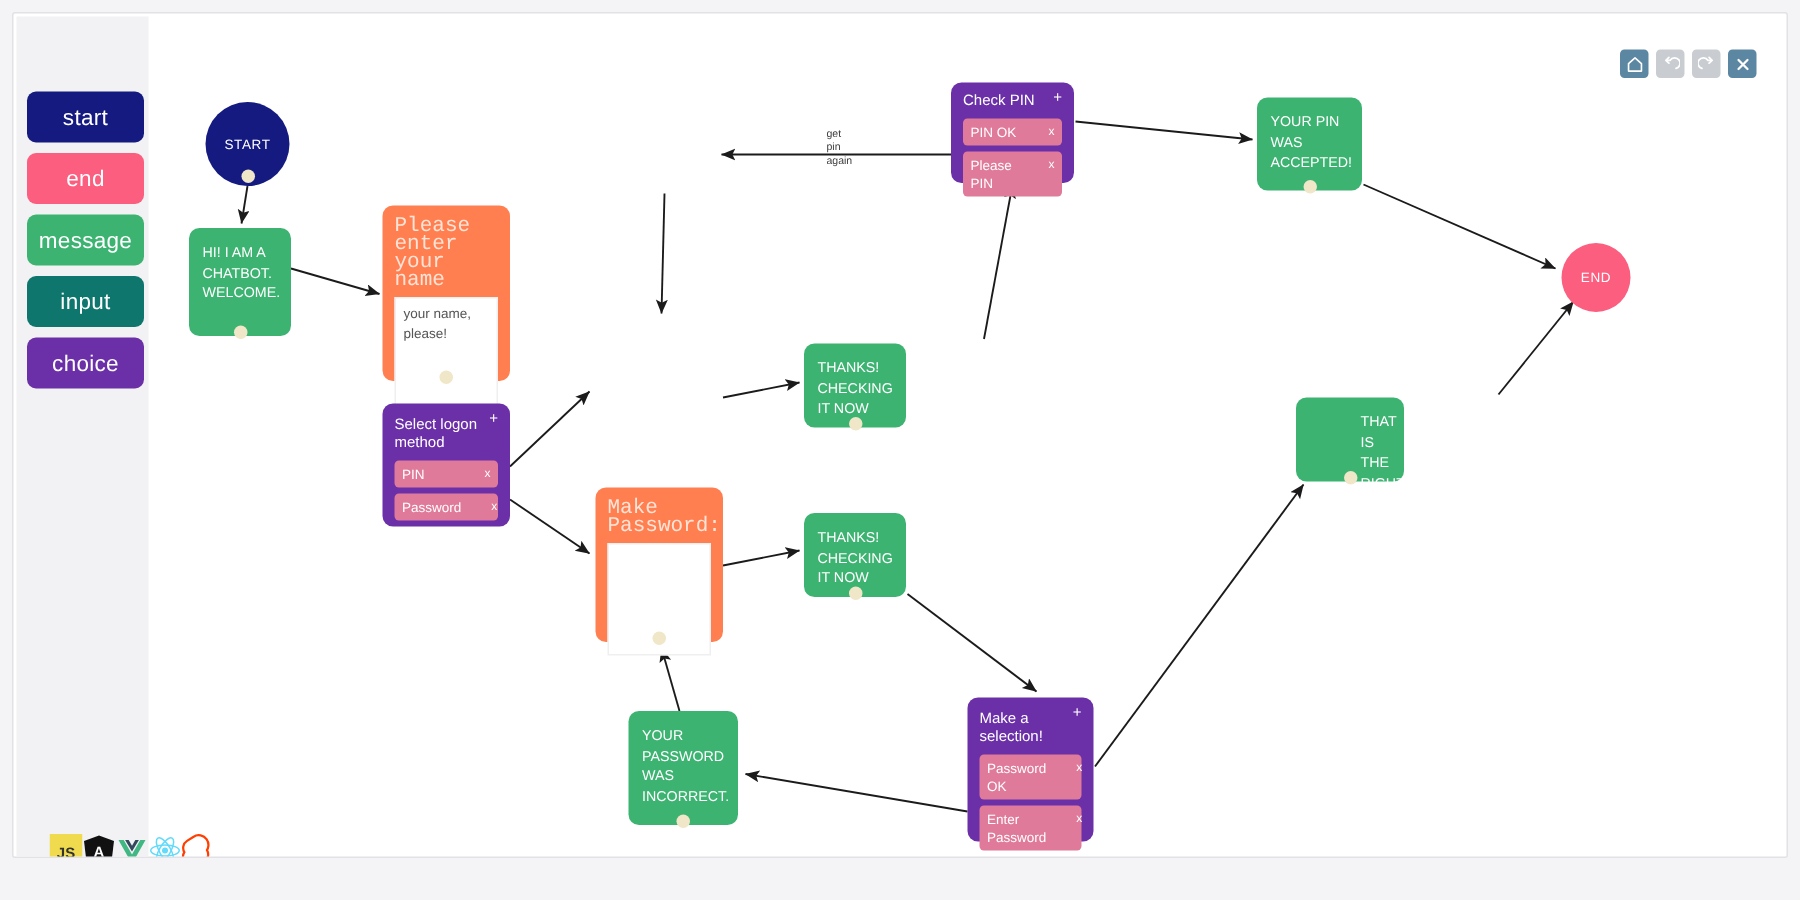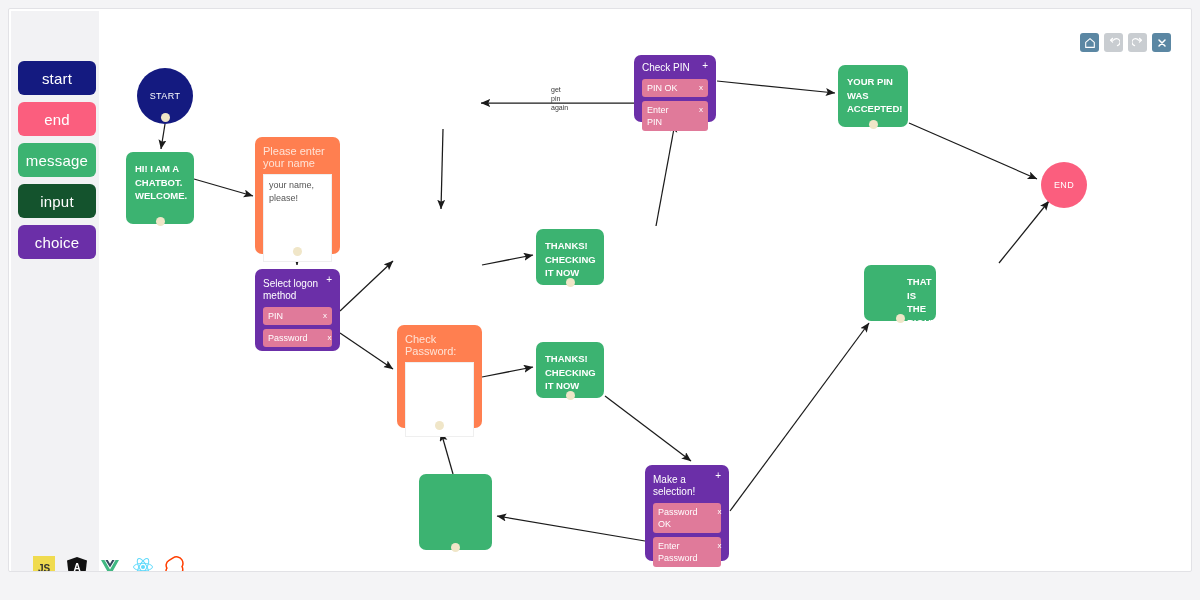--- a/index.html
+++ b/index.html
@@ -47,21 +47,21 @@
   .pb0 { top: 50px; }
   .pb1 { top: 91px; }
   .pb2 { top: 132px; }
   .pb3 { top: 173px; }
   .pb4 { top: 214px; text-align: center; }
 
   
   #fw-row {
     position: absolute;
     left: 22px; top: 545px;
-    display: flex; align-items: center; gap: 11px;
+    display: flex; align-items: center; gap: 0;
   }
   .fw { width: 22px; height: 22px; display: block; cursor: pointer; }
 
   
   #toolbar {
     position: absolute;
     right: 20px; top: 24px;
     display: flex; gap: 5px;
   }
   .tb-btn {
@@ -116,32 +116,32 @@
     letter-spacing: .4px;
   }
   .node-circle .port { bottom: 2px; }
 
   
   .node-message {
     background: #3cb371;
     padding: 10px 9px 0 9px;
     font-size: 9.5px;
     line-height: 13.5px;
-    font-weight: bold;
   }
   
   .node-input {
     background: #ff7f50;
     padding: 8px 8px 12px 8px;
   }
   .node-input .in-title {
-    font-size: 11px;
+    font-size: 14px;
     line-height: 12px;
     color: #ffe3d6;
     margin-bottom: 5px;
+    font-family: Liberation Mono, monospace;
   }
   .node-input .in-box {
     background: #ffffff;
     border: 1px solid #efefef;
     width: 100%;
     color: #555;
     font-size: 9px;
     line-height: 13px;
     padding: 4px 5px;
     font-family: "Liberation Sans", sans-serif;
@@ -205,21 +205,21 @@
     <div id="palette">
       <div class="palette-btn pb0" style="background:#141a80">
           <span>start</span>
         </div>
       <div class="palette-btn pb1" style="background:#fb5e7e">
           <span>end</span>
         </div>
       <div class="palette-btn pb2" style="background:#3cb371">
           <span>message</span>
         </div>
-      <div class="palette-btn pb3" style="background:#14532d">
+      <div class="palette-btn pb3" style="background:#0f766e">
           <span>input</span>
         </div>
       <div class="palette-btn pb4" style="background:#6b2fa8">
           <span>choice</span>
         </div>
 
       <div id="fw-row">
         <span class="fw">
           <svg viewBox="0 0 22 22" width="22" height="22">
             <rect width="22" height="22" fill="#f0db4f"></rect>
@@ -368,32 +368,32 @@
       </div>
 
       <div class="node node-choice" style="left:535px; top:44px; width:82px; height:67px; padding-top:7px;">
         <span class="ch-plus">+</span>
         <div class="ch-title">Check PIN</div>
         <div class="ch-opt">
           <span class="ch-lbl">PIN OK</span>
           <span class="ch-x">x</span>
         </div>
         <div class="ch-opt">
-          <span class="ch-lbl">Enter PIN</span>
+          <span class="ch-lbl">Please PIN</span>
           <span class="ch-x">x</span>
         </div>
       </div>
 
       <div class="node node-message" style="left:739px; top:54px; width:70px; height:62px;">
         <span>YOUR PIN WAS ACCEPTED!</span>
         <span class="port"></span>
       </div>
 
       <div class="node node-input" style="left:298px; top:314px; width:85px; height:103px;">
-        <div class="in-title">Check Password:</div>
+        <div class="in-title">Make Password:</div>
         <textarea class="in-box" rows="5" style=""></textarea>
         <span class="port"></span>
       </div>
 
       <div class="node node-message" style="left:437px; top:331px; width:68px; height:56px;">
         <span>THANKS! CHECKING IT NOW</span>
         <span class="port"></span>
       </div>
 
       <div class="node node-choice" style="left:546px; top:454px; width:84px; height:96px;">
@@ -403,20 +403,21 @@
           <span class="ch-lbl">Password OK</span>
           <span class="ch-x">x</span>
         </div>
         <div class="ch-opt">
           <span class="ch-lbl">Enter Password</span>
           <span class="ch-x">x</span>
         </div>
       </div>
 
       <div class="node node-message" style="left:320px; top:463px; width:73px; height:76px;">
+        <span>YOUR PASSWORD WAS INCORRECT.</span>
         <span class="port"></span>
       </div>
 
       <div class="node node-message" style="left:765px; top:254px; width:72px; height:56px;padding-left:43px;">
         <span>THAT IS THE RIGHT PASSWORD.</span>
         <span class="port"></span>
       </div>
 
       <div class="node node-circle" style="left:942px; top:151px; width:46px; height:46px; background:#fb5e7e;">
         <span>END</span>

